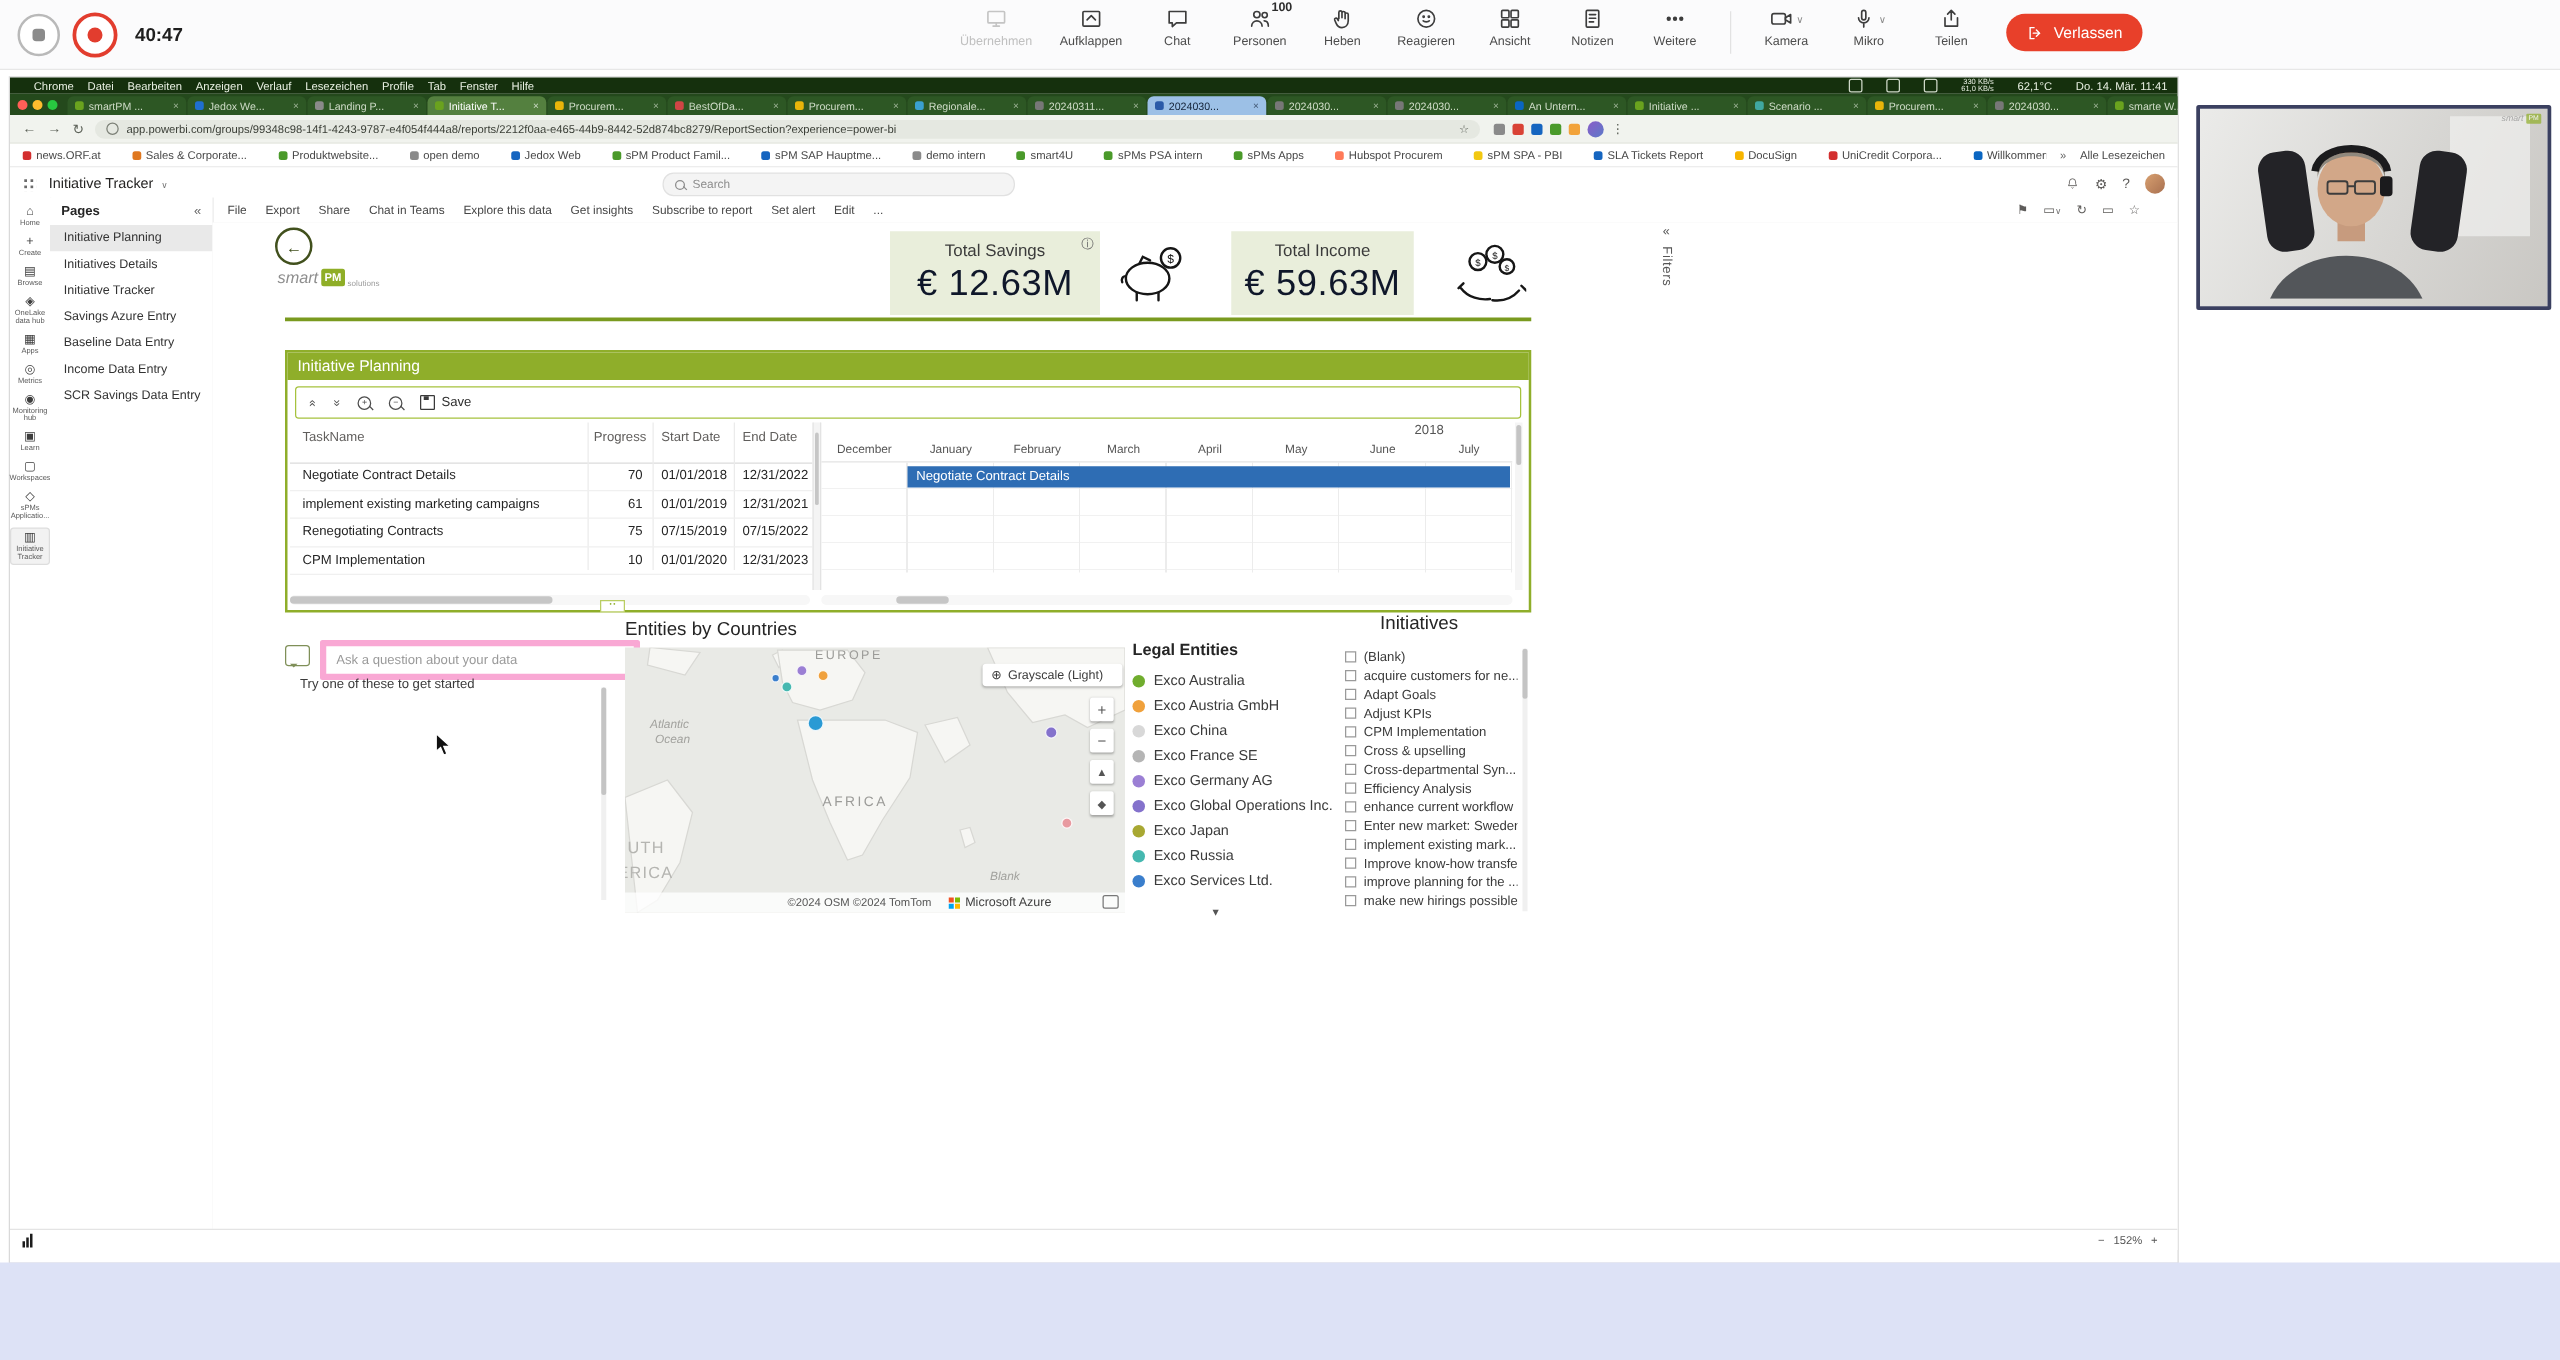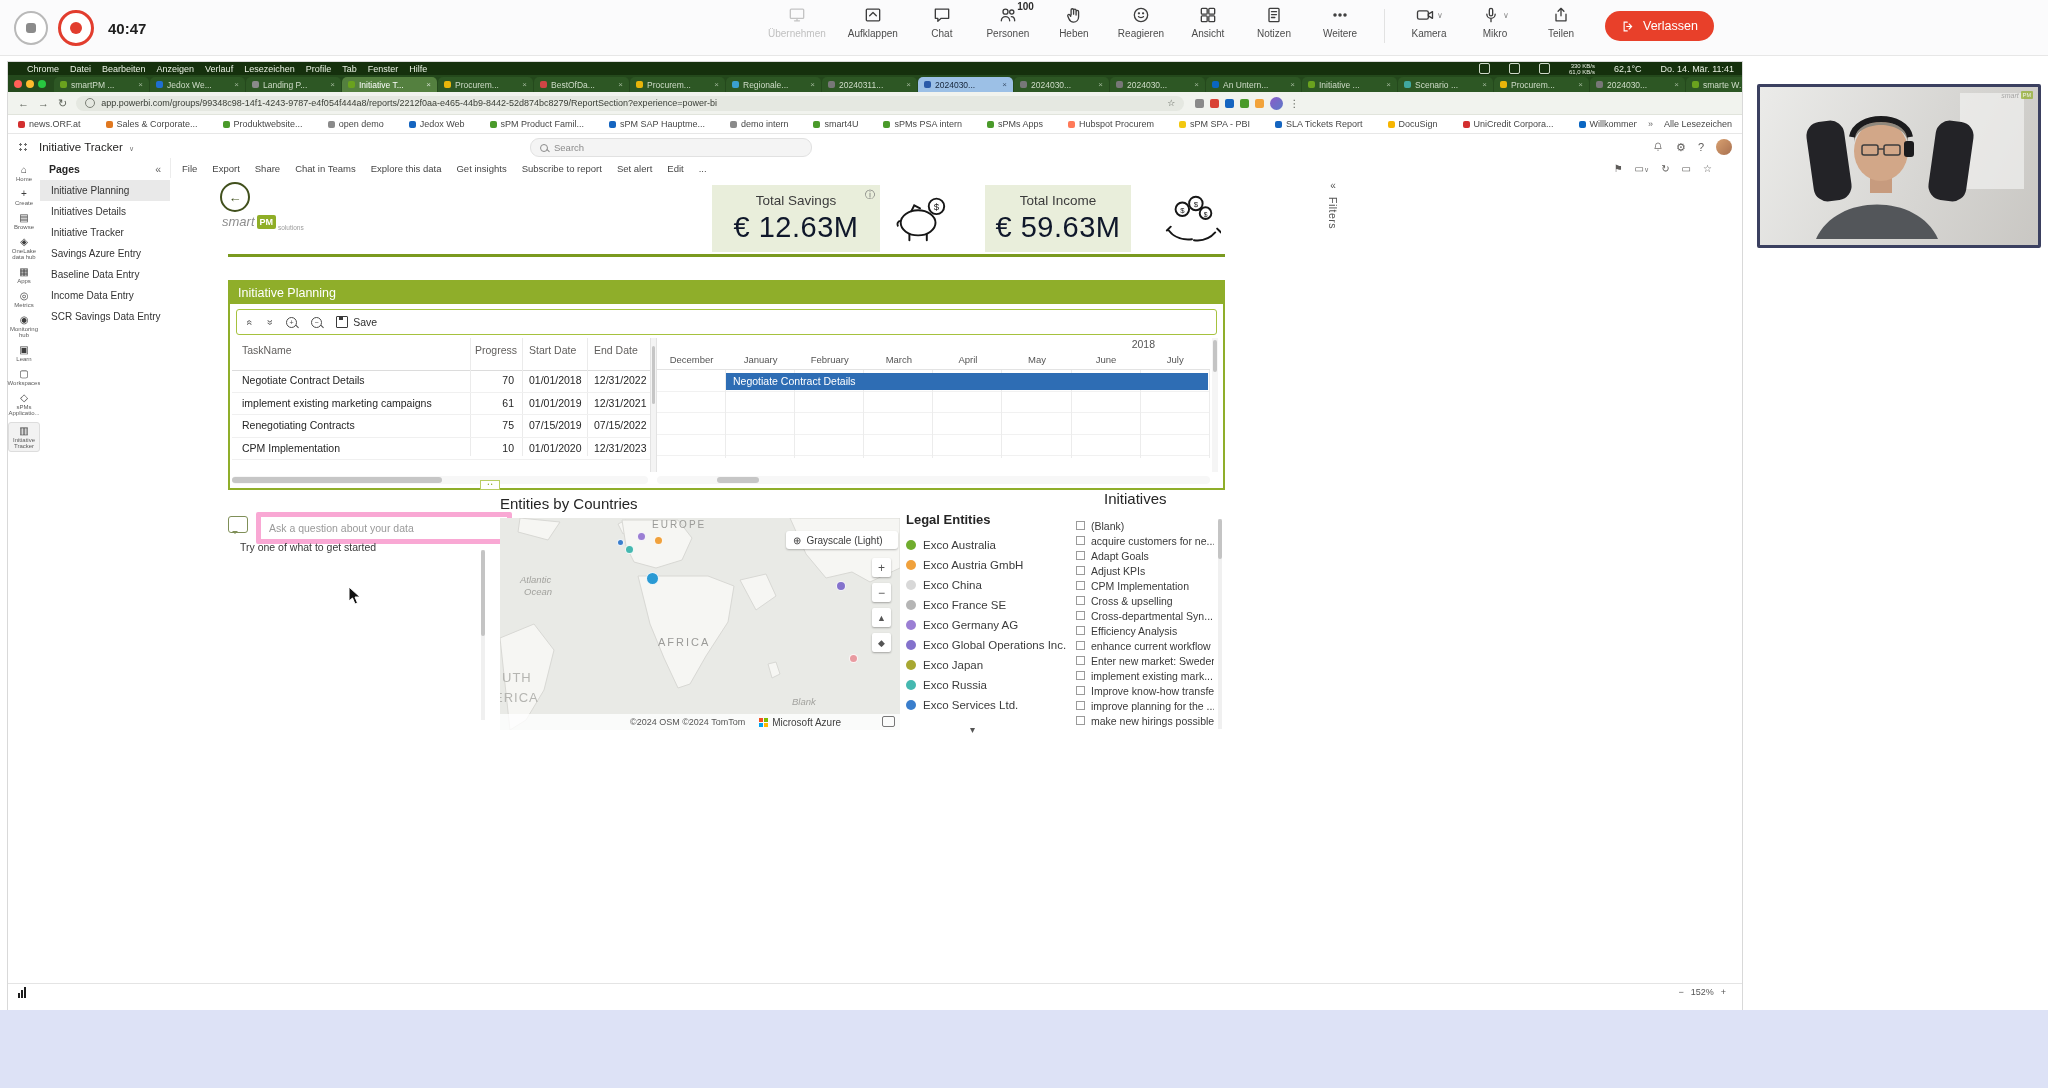--- a/index.html
+++ b/index.html
@@ -817,21 +817,21 @@
             <span class="thumb" style="left:0;width:210px"></span>
           </div>
         <div class="hscroll" style="left:427px;top:194px;width:553px">
             <span class="thumb" style="left:60px;width:42px"></span>
           </div>
         <div class="phandle">• •</div>
       </div>
 
       <div class="qna-bubble"></div>
       <input class="qna-input" placeholder="Ask a question about your data" style="">
-      <div class="qna-hint">Try one of what to get started</div>
+      <div class="qna-hint">Try one of these to get started</div>
       <div class="qna-scroll">
           <span class="thumb"></span>
         </div>
 
       <div class="map-title">Entities by Countries</div>
       <div class="map">
         <svg class="land" width="400" height="212" viewBox="0 0 400 212">
           <g fill="#f6f6f3" stroke="#d8d8d4" stroke-width="1">
             <path d="M20,0 L60,4 L48,22 L18,14 Z"></path>
             <path d="M118,6 l8,-4 5,8 -8,6 z"></path>

